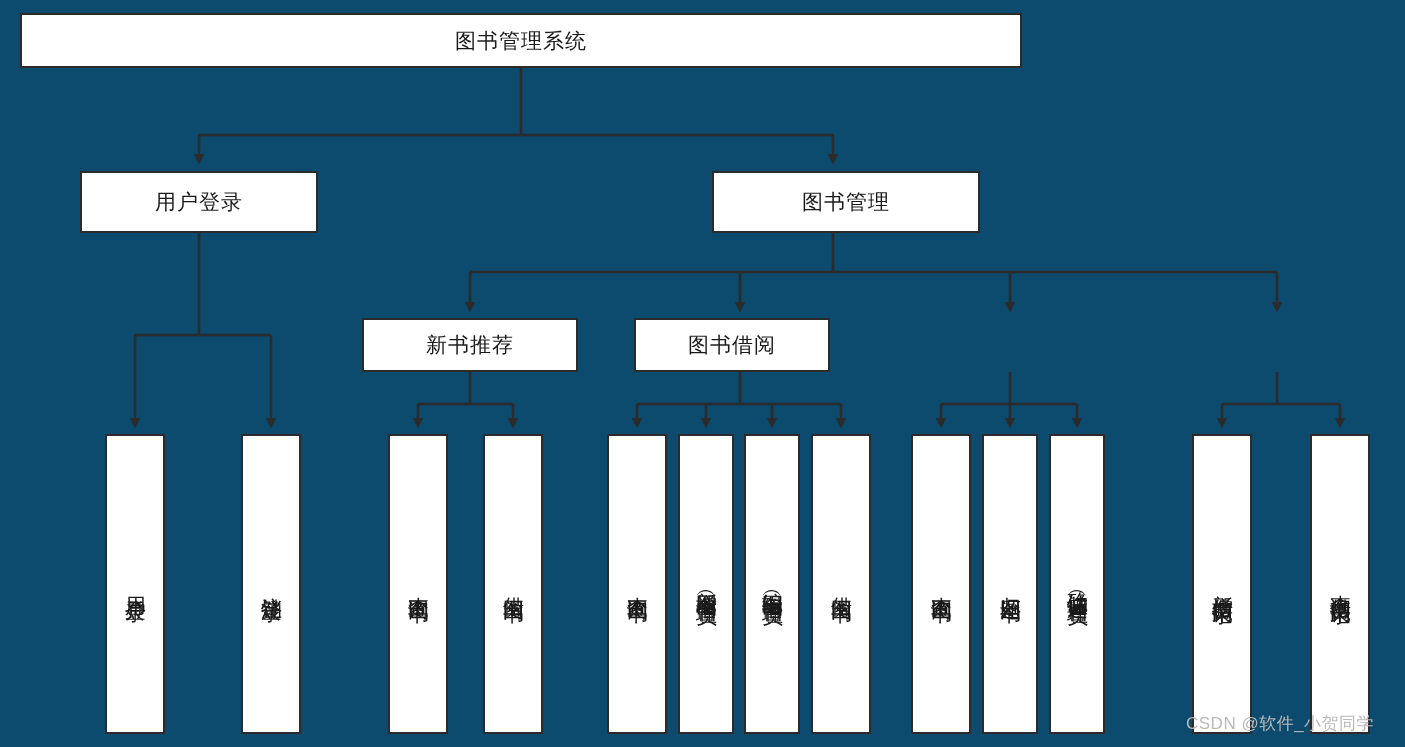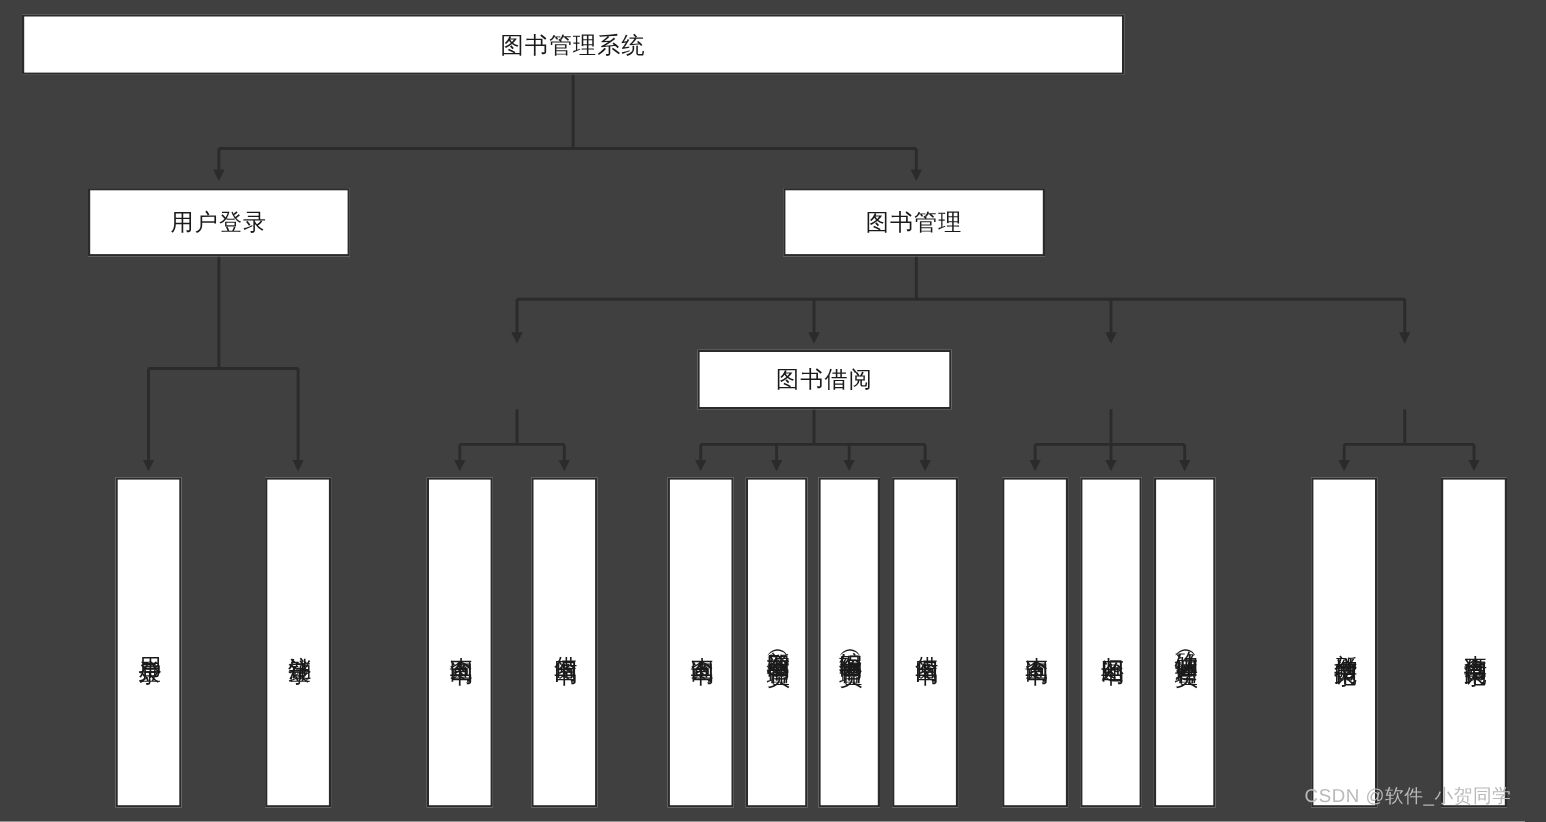--- a/index.html
+++ b/index.html
@@ -7,21 +7,21 @@
     padding: 0;
     background: #ffffff;
   }
   body {
     font-family: "Liberation Sans", "DejaVu Sans", sans-serif;
   }
   #canvas {
     position: relative;
     width: 1405px;
     height: 747px;
-    background: #404040;
+    background: #0c4a6e;
     overflow: hidden;
   }
   .node {
     position: absolute;
     box-sizing: border-box;
     border: 2px solid #2b2b2b;
     background: #ffffff;
     display: flex;
     align-items: center;
     justify-content: center;
@@ -117,25 +117,28 @@
     </g>
   </svg>
 
   <div class="node h" style="left:20px; top:13px; width:1002px; height:55px;">
     <span>图书管理系统</span>
   </div>
 
   <div class="node h" style="left:80px; top:171px; width:238px; height:62px;">
     <span>用户登录</span>
   </div>
-  <div class="node h" style="left:712px; top:171px; width:238px; height:62px;">
+  <div class="node h" style="left:712px; top:171px; width:268px; height:62px;">
     <span>图书管理</span>
   </div>
 
-  <div class="node h" style="left:634px; top:318px; width:231px; height:54px;">
+  <div class="node h" style="left:362px; top:318px; width:216px; height:54px;">
+    <span>新书推荐</span>
+  </div>
+  <div class="node h" style="left:634px; top:318px; width:196px; height:54px;">
     <span>图书借阅</span>
   </div>
 
   <div class="node v" style="left:105px; top:434px; width:60px; height:300px;">
     <span>用户登录</span>
   </div>
   <div class="node v" style="left:241px; top:434px; width:60px; height:300px;">
     <span>注销登录</span>
   </div>
 

